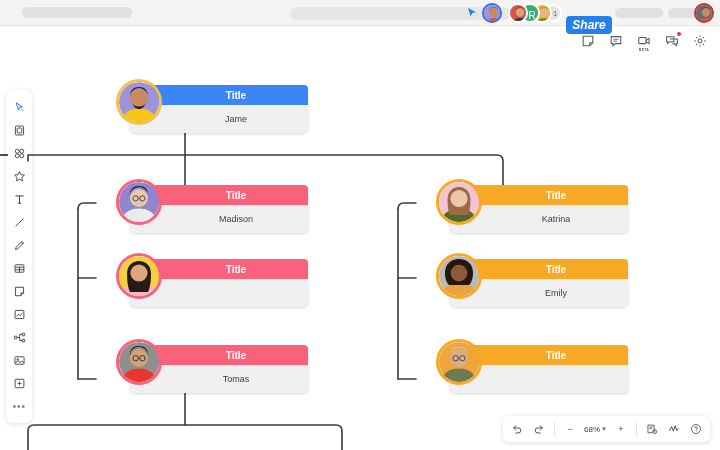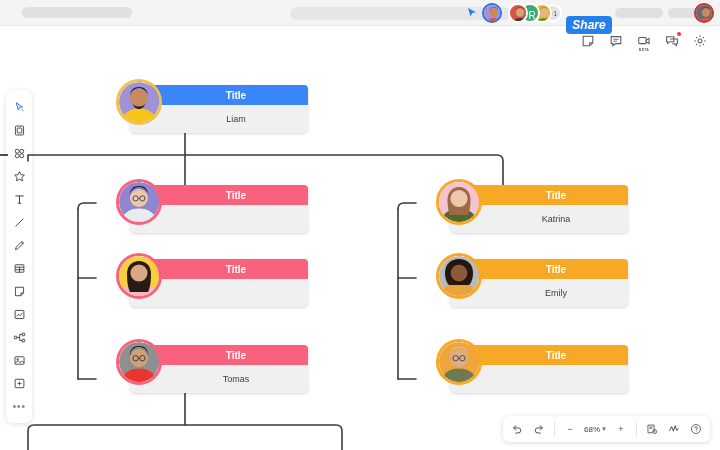--- a/index.html
+++ b/index.html
@@ -398,36 +398,37 @@
         <path d="M398 251 L416 251"></path>
         <path d="M398 352 Q398 352 404 352 L416 352"></path>
 
         <path d="M185 366 L185 398"></path>
         <path d="M28 423 L28 404 Q28 398 34 398 L336 398 Q342 398 342 404 L342 423"></path>
       </g>
     </svg>
 
     <div class="node" style="left:130px; top:58px;">
       <div class="node-head" style="background:#3b86f7;">Title</div>
-      <div class="node-body">Liam</div>
+      <div class="node-body">Jame</div>
       <div class="node-photo" style="border-color:#f2c14b;">
         <div class="photo-inner">
           <svg width="40" height="40" viewBox="0 0 40 40">
             <rect width="40" height="40" fill="#9f92d6"></rect>
             <path d="M3 40c0-9 7.6-13.5 17-13.5S37 31 37 40z" fill="#f5c518"></path>
             <circle cx="20" cy="16" r="9" fill="#c98a5e"></circle>
             <path d="M11 15a9 9 0 0 1 18 0c0-7-3.6-10-9-10s-9 3-9 10z" fill="#2b1d16"></path>
             <path d="M13 20c1.4 5 4.2 7 7 7s5.6-2 7-7c-1 3.4-3.6 4.6-7 4.6S14 23.4 13 20z" fill="#2b1d16"></path>
           </svg>
         </div>
       </div>
     </div>
 
     <div class="node" style="left:130px; top:158px;">
       <div class="node-head" style="background:#f9627d;">Title</div>
+      <div class="node-body">Madison</div>
       <div class="node-photo" style="border-color:#f9627d;">
         <div class="photo-inner">
           <svg width="40" height="40" viewBox="0 0 40 40">
             <rect width="40" height="40" fill="#8f86cf"></rect>
             <path d="M3 40c0-9 7.6-13.5 17-13.5S37 31 37 40z" fill="#e9ecef"></path>
             <circle cx="20" cy="16" r="9" fill="#e9c7a8"></circle>
             <path d="M10.6 14.5a9.4 9.4 0 0 1 18.8 0c0-7.5-3.8-10.5-9.4-10.5s-9.4 3-9.4 10.5z" fill="#1e1a17"></path>
             <g fill="none" stroke="#4a4a52" stroke-width="1">
                 <circle cx="16.6" cy="16.4" r="2.6"></circle>
                 <circle cx="23.4" cy="16.4" r="2.6"></circle>

